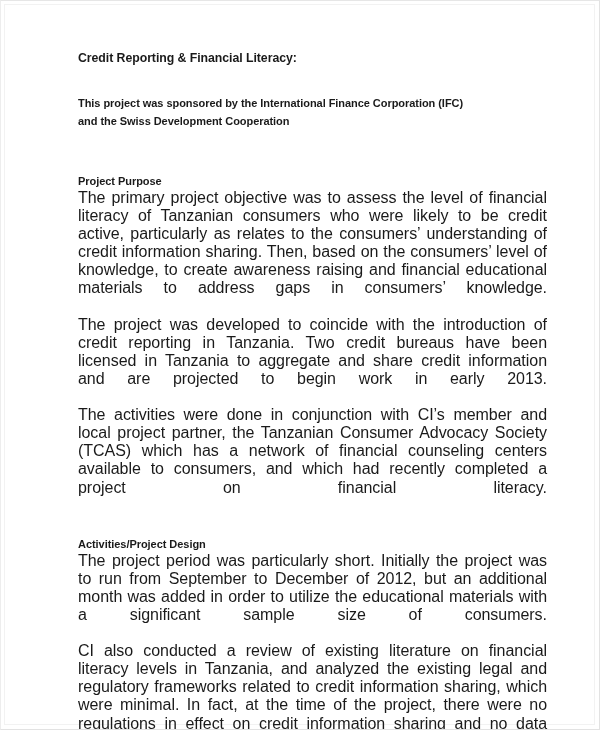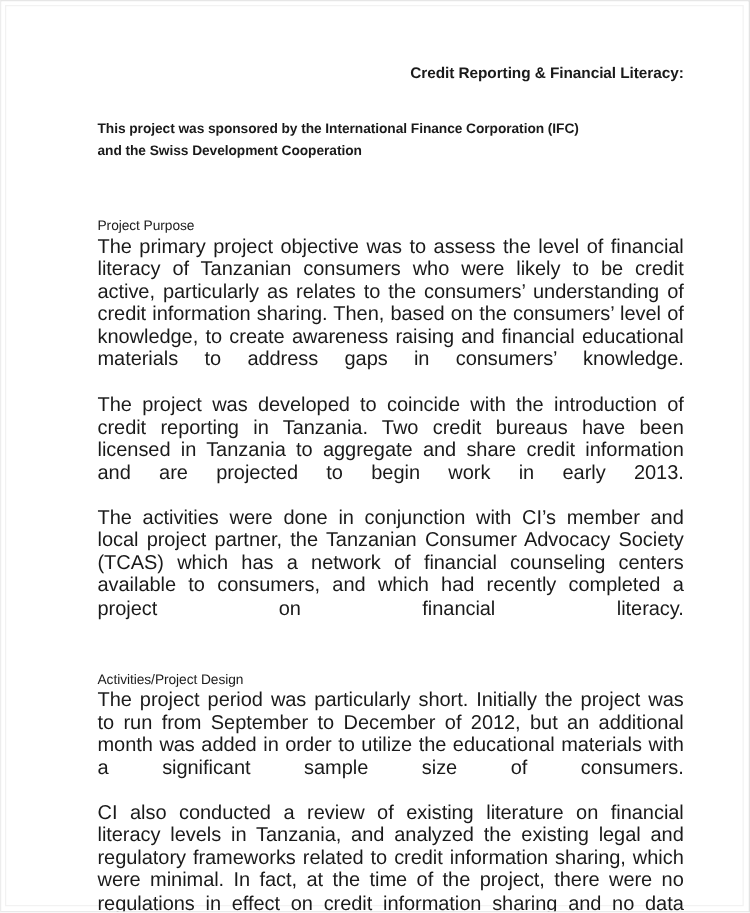--- a/index.html
+++ b/index.html
@@ -41,42 +41,42 @@
   }
 
   .content {
     position: absolute;
     left: 77px;
     top: 0;
     width: 469px;
   }
 
   .doc-title {
-    text-align: right;
+    text-align: left;
     font-size: 12.3px;
     font-weight: bold;
     color: #1a1a1a;
     line-height: 19px;
     letter-spacing: -0.05px;
   }
   .title-line-1 { margin-top: 48px; }
 
   .sponsor {
     text-align: left;
     font-size: 11px;
     font-weight: bold;
     color: #1a1a1a;
     line-height: 18px;
     letter-spacing: -0.05px;
   }
   .sponsor-line-1 { margin-top: 26px; }
 
   .section-heading {
     font-size: 11px;
-    font-weight: normal;
+    font-weight: bold;
     color: #1a1a1a;
     line-height: 16px;
     letter-spacing: -0.05px;
   }
   .heading-purpose { margin-top: 43px; }
   .heading-activities { margin-top: 21px; }
 
   p.body-text {
     margin: 0;
     font-size: 16px;

